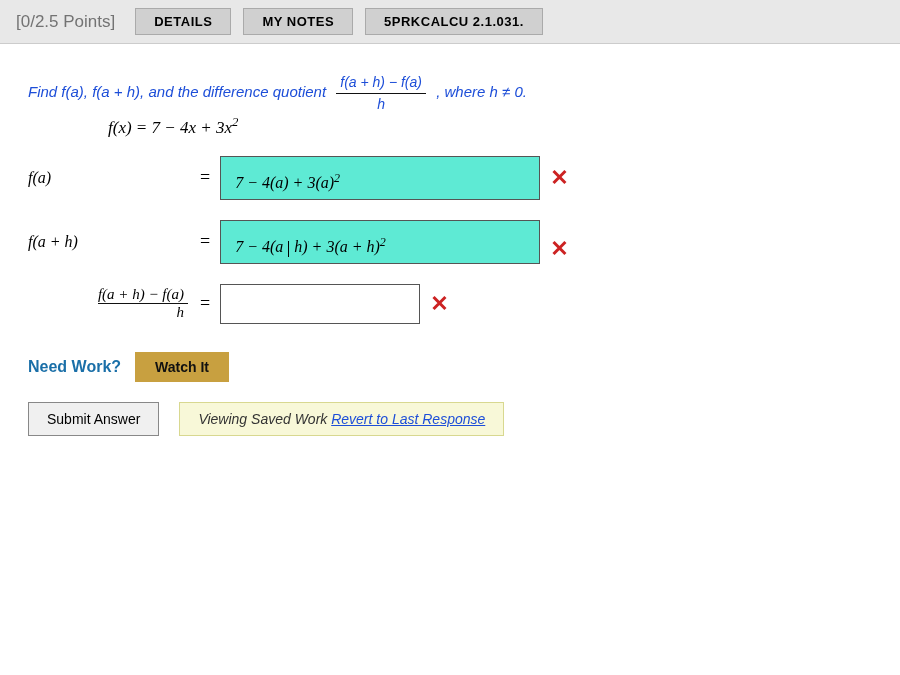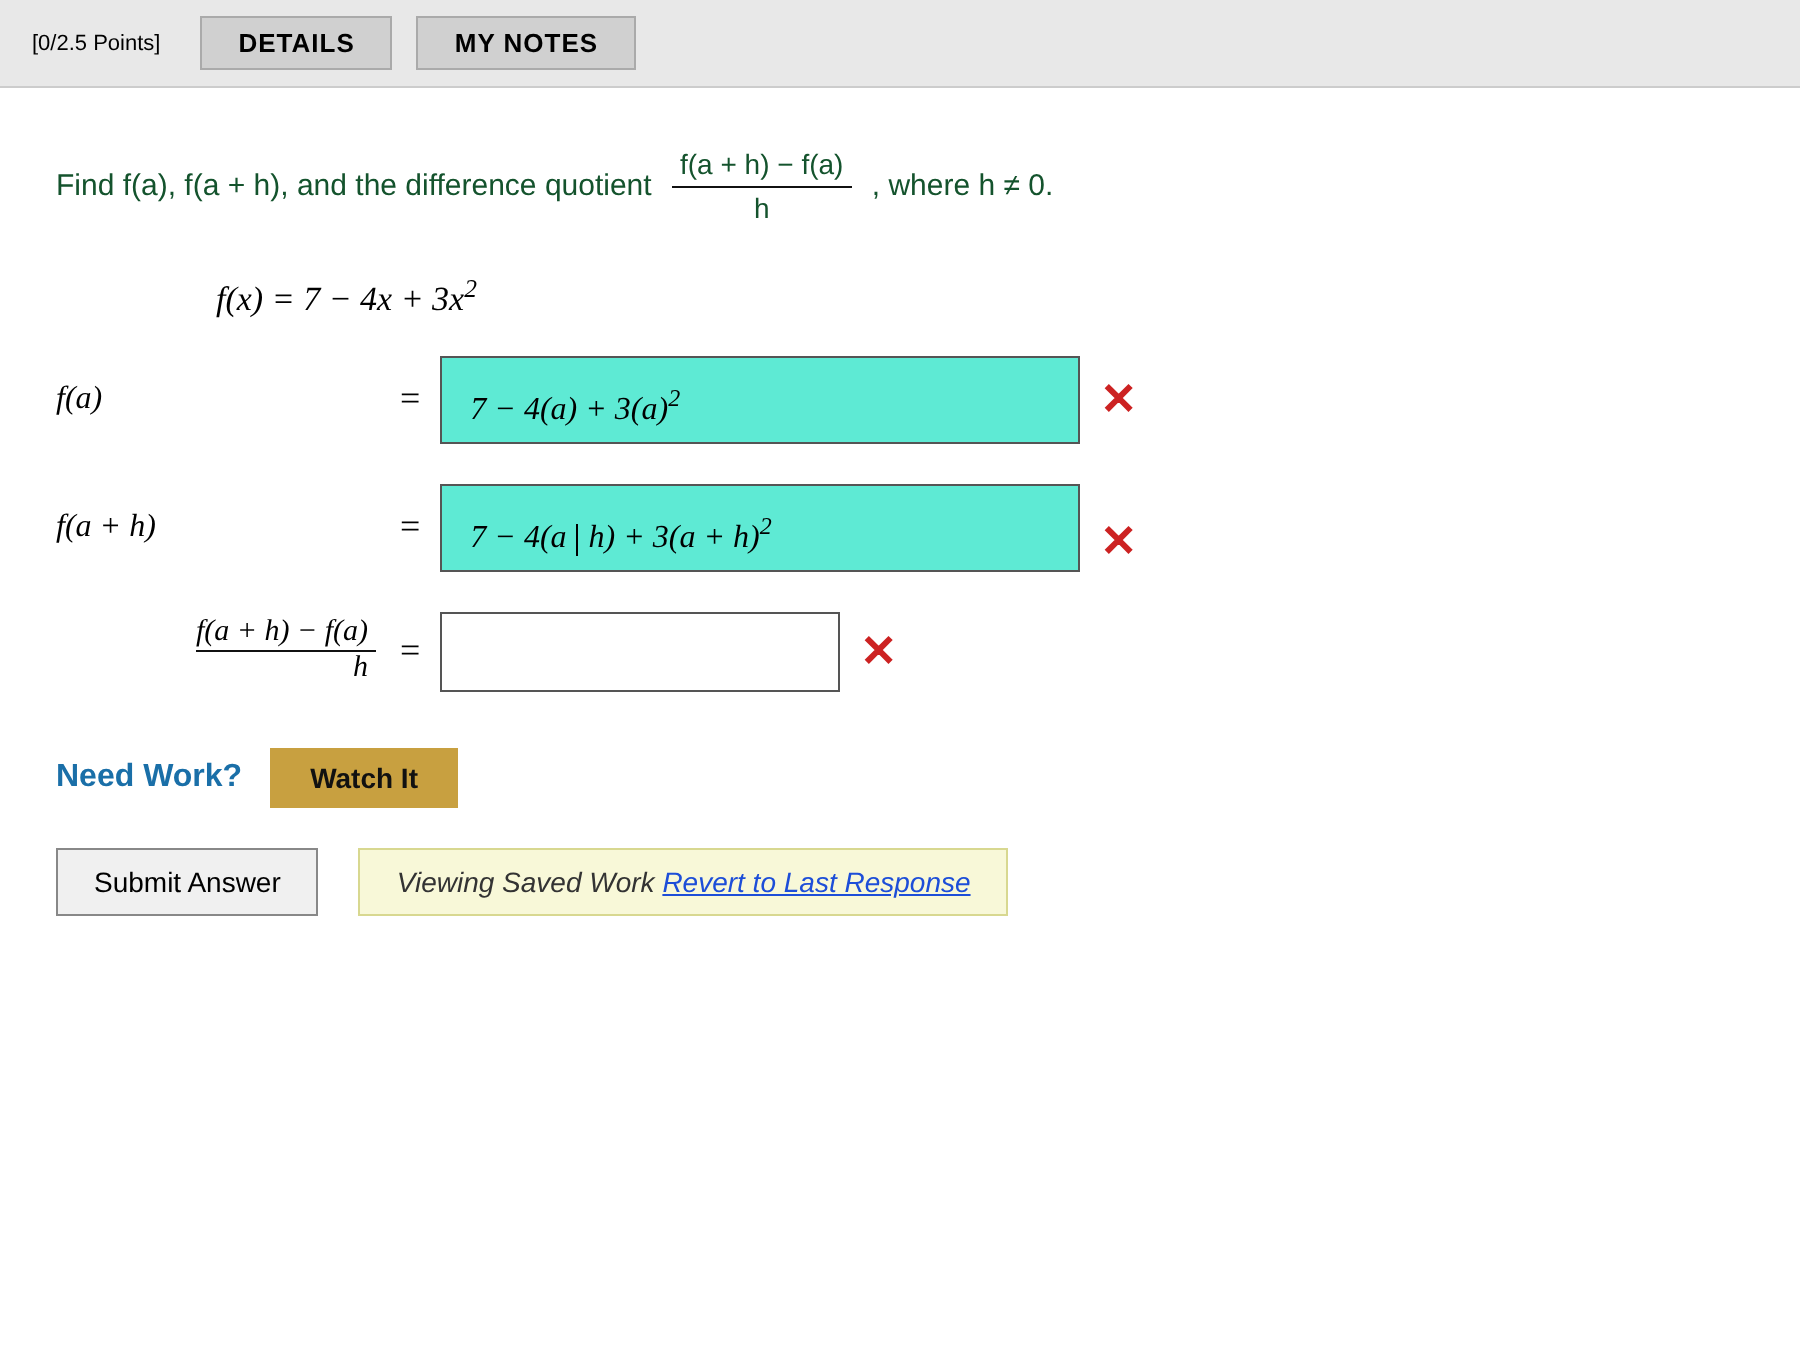--- a/index.html
+++ b/index.html
@@ -28,39 +28,39 @@
       padding: 5px 18px;
       font-size: 13px;
       font-family: Arial, sans-serif;
       cursor: pointer;
       font-weight: bold;
       letter-spacing: 0.5px;
     }
 
     .points-label {
       font-family: Arial, sans-serif;
-      font-size: 11px;
-      color: #000000;
+      font-size: 17px;
+      color: #737373;
       margin-right: 8px;
     }
 
     .main-content {
       background: #ffffff;
       margin: 0;
       padding: 28px 36px 24px 28px;
       height: calc(675px - 44px);
       position: relative;
     }
 
     .question-text {
       font-family: Arial, sans-serif;
       font-size: 15px;
-      color: #14532d;
-      margin-bottom: 22px;
+      color: #1d4ed8;
       line-height: 1.5;
+      font-style: italic;
     }
 
     .fx-definition {
       margin-left: 80px;
       margin-bottom: 18px;
       font-size: 17px;
     }
 
     .answer-row {
       display: flex;
@@ -204,20 +204,21 @@
       vertical-align: middle;
     }
   </style>
 </head>
 <body>
 
 <div class="top-bar">
   <span class="points-label">[0/2.5 Points]</span>
   <button class="top-bar-btn">DETAILS</button>
   <button class="top-bar-btn">MY NOTES</button>
+  <button class="top-bar-btn">5PRKCALCU 2.1.031.</button>
 </div>
 
 <div class="main-content">
 
   <div class="question-text">
     <span>Find f(a), f(a + h), and the difference quotient</span>
     <span style="display:inline-flex; flex-direction:column; align-items:center; vertical-align:middle; margin:0 6px;">
       <span class="numerator" style="border-bottom:1.5px solid #111; padding:0 4px; font-size:14px;">f(a + h) − f(a)</span>
       <span class="denominator" style="padding:0 4px; font-size:14px;">h</span>
     </span>

